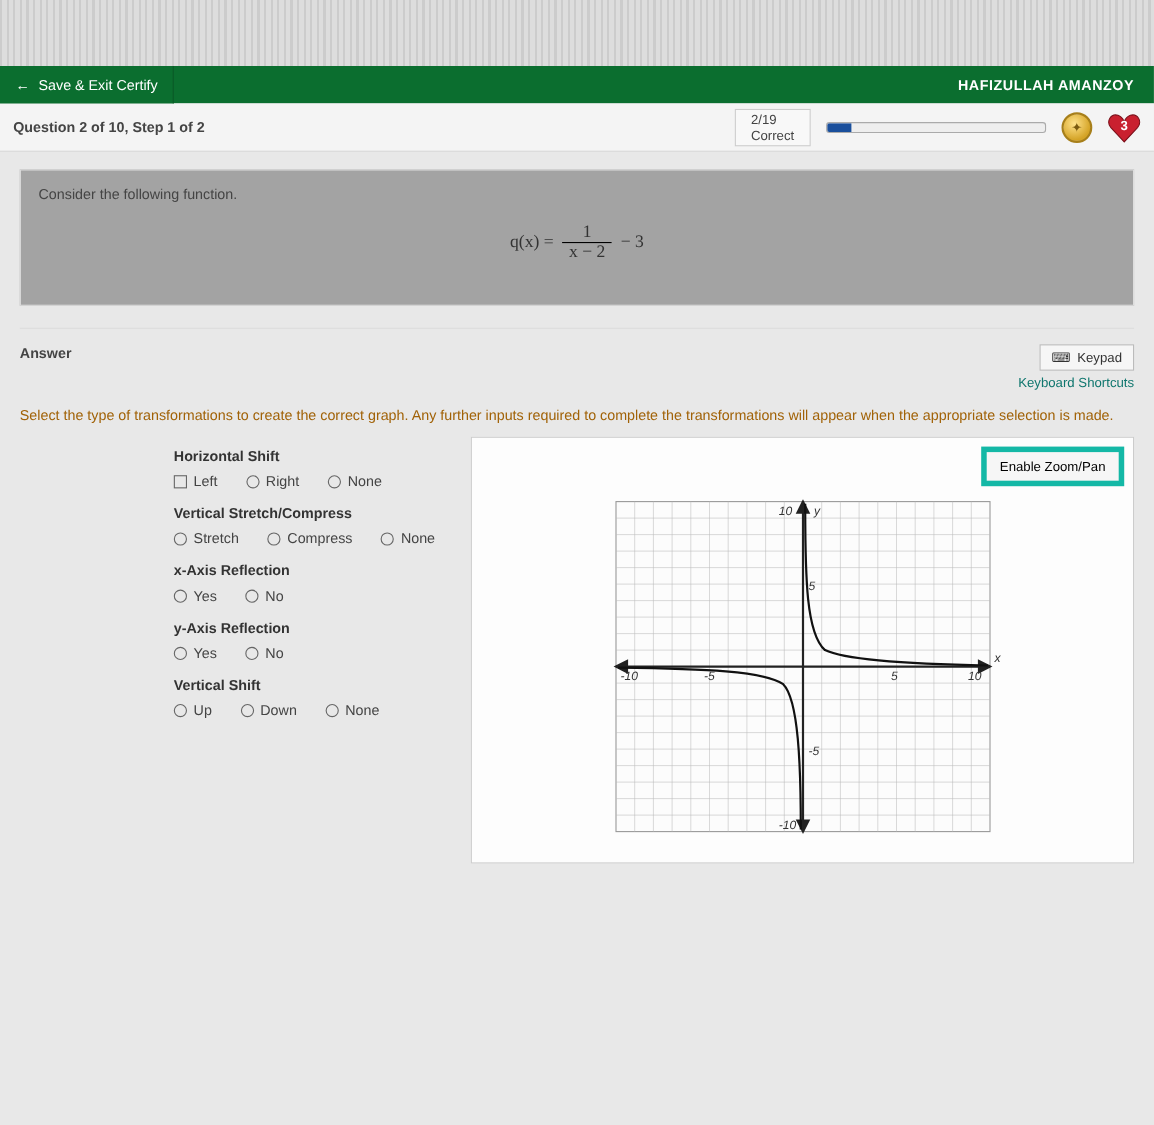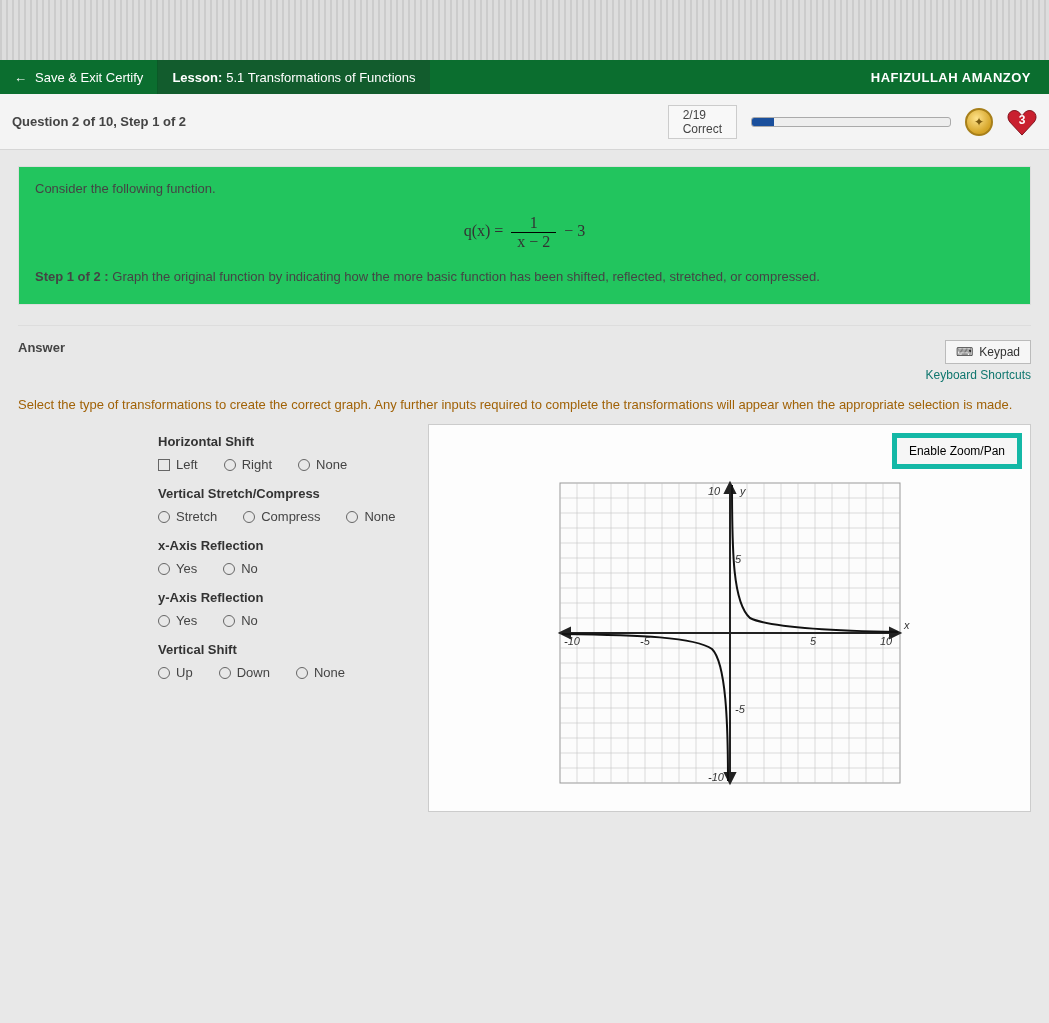--- a/index.html
+++ b/index.html
@@ -43,21 +43,21 @@
     padding: 0 18px;
     font-weight: 600;
     letter-spacing: .5px;
     text-align: center;
   }
   .subheader {
     display: flex;
     align-items: center;
     background: #f4f4f4;
     border-bottom: 1px solid #d6d6d6;
-    height: 56px;
+    height: 44px;
     padding: 0 12px;
     gap: 14px;
   }
   .question-label { font-weight: 600; color: #444; flex: 0 0 auto; padding-right: 20px; }
   .sub-spacer { flex: 1; }
   .score-box {
     border: 1px solid #ccc;
     padding: 2px 14px;
     text-align: left;
     font-size: 12px;
@@ -86,21 +86,21 @@
   }
   .heart svg { width: 30px; height: 28px; }
   .heart-num {
     position: absolute; color: #fff; font-weight: bold; font-size: 12px;
     top: 4px;
   }
   .content {
     padding: 16px 18px;
   }
   .problem-box {
-    background: #22c55e;
+    background: #a3a3a3;
     border: 1px solid #ddd;
     padding: 14px 16px 20px;
     margin-bottom: 20px;
   }
   .problem-intro { font-size: 13px; color: #444; margin-bottom: 18px; }
   .equation {
     text-align: center;
     font-family: Georgia, 'Times New Roman', serif;
     font-size: 16px;
     margin: 10px 0 18px 0;
@@ -173,24 +173,20 @@
 </head>
 <body>
 
 <div class="screen-top"></div>
 
 <div class="header-bar">
   <div class="save-exit">
     <span class="arrow">←</span>
     <span>Save &amp; Exit Certify</span>
   </div>
-  <div class="lesson">
-    <span class="lesson-label">Lesson:</span>
-    <span>5.1 Transformations of Functions</span>
-  </div>
   <div class="header-spacer"></div>
   <div class="username">HAFIZULLAH AMANZOY</div>
 </div>
 
 <div class="subheader">
   <div class="question-label">Question 2 of 10, Step 1 of 2</div>
   <div class="sub-spacer"></div>
   <div class="score-box">
     <div>2/19</div>
     <div>Correct</div>
@@ -211,24 +207,20 @@
 
   <div class="problem-box">
     <div class="problem-intro">Consider the following function.</div>
     <div class="equation">
       <span>q(x) =</span>
       <span class="frac">
         <span class="num">1</span>
         <span class="den">x − 2</span>
       </span>
       <span>− 3</span>
-    </div>
-    <div class="step-text">
-      <b>Step 1 of 2 :</b>
-      <span>Graph the original function by indicating how the more basic function has been shifted, reflected, stretched, or compressed.</span>
     </div>
   </div>
 
   <div class="answer-header">
     <div class="answer-title">Answer</div>
     <div class="keypad-btn">
       <span>⌨</span>
       <span>Keypad</span>
     </div>
   </div>

